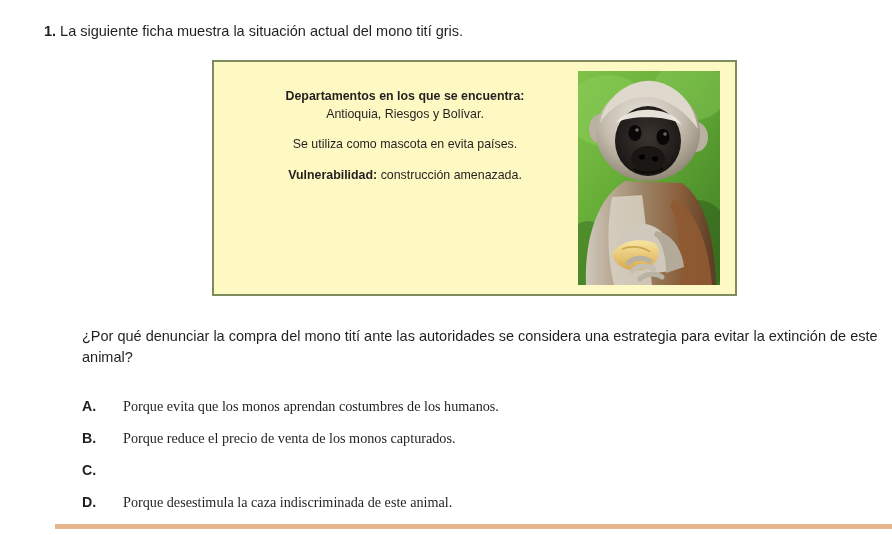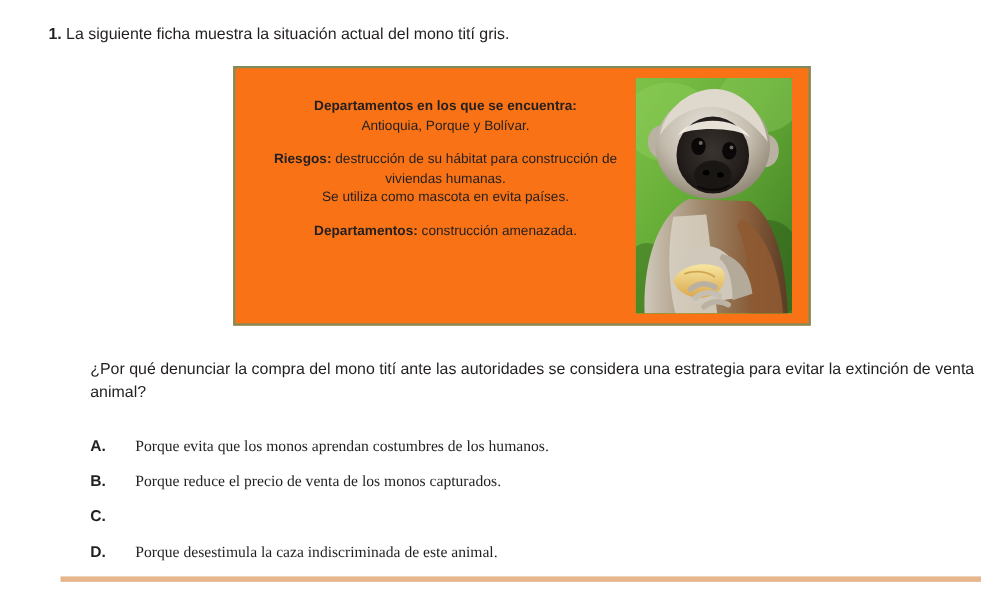--- a/index.html
+++ b/index.html
@@ -32,21 +32,21 @@
 
   
   .card {
     position: absolute;
     left: 212px;
     top: 60px;
     width: 525px;
     height: 236px;
     border: 2px solid #7d8c5c;
     box-sizing: border-box;
-    background: #f97316;
+    background: #fef9c3;
   }
   .card-inner {
     position: relative;
     width: 100%;
     height: 100%;
   }
   .card-text {
     position: absolute;
     left: 16px;
     top: 26px;
@@ -118,33 +118,29 @@
 <div class="stem">
   <span class="stem-num">1.</span><span>La siguiente ficha muestra la situación actual del mono tití gris.</span>
 </div>
 
 <div class="card" style="border-color: rgb(125, 140, 92);">
   <div class="card-inner">
 
     <div class="card-text">
       <div class="card-block">
         <div class="lbl">Departamentos en los que se encuentra:</div>
-        <div>Antioquia, Porque y Bolívar.</div>
+        <div>Antioquia, Riesgos y Bolívar.</div>
       </div>
 
       <div class="card-block">
-        <div>
-          <span class="lbl">Riesgos:</span>
-          <span>destrucción de su hábitat para construcción de viviendas humanas.</span>
-        </div>
         <div>Se utiliza como mascota en evita países.</div>
       </div>
 
       <div class="card-block">
-        <span class="lbl">Departamentos:</span>
+        <span class="lbl">Vulnerabilidad:</span>
         <span>construcción amenazada.</span>
       </div>
     </div>
 
     <div class="photo">
       <svg width="142" height="214" viewBox="0 0 142 214" xmlns="http://www.w3.org/2000/svg">
         <defs>
           <linearGradient id="bgGrad" x1="0" y1="0" x2="1" y2="1">
             <stop offset="0%" stop-color="#7fc24a"></stop>
             <stop offset="45%" stop-color="#63ab35"></stop>
@@ -212,21 +208,21 @@
 
         <path d="M50 192 C56 186 66 186 72 190" stroke="#b8b0a1" stroke-width="5" stroke-linecap="round" fill="none"></path>
         <path d="M54 200 C60 194 70 194 76 198" stroke="#c6beb0" stroke-width="5" stroke-linecap="round" fill="none"></path>
         <path d="M62 208 C68 202 78 202 84 206" stroke="#bab2a3" stroke-width="5" stroke-linecap="round" fill="none"></path>
       </svg>
     </div>
 
   </div>
 </div>
 
-<div class="prompt">¿Por qué denunciar la compra del mono tití ante las autoridades se considera una estrategia para evitar la extinción de venta animal?</div>
+<div class="prompt">¿Por qué denunciar la compra del mono tití ante las autoridades se considera una estrategia para evitar la extinción de este animal?</div>
 
 <div class="options">
   <div class="option">
     <span class="option-letter">A.</span>
     <span class="option-text">Porque evita que los monos aprendan costumbres de los humanos.</span>
   </div>
   <div class="option">
     <span class="option-letter">B.</span>
     <span class="option-text">Porque reduce el precio de venta de los monos capturados.</span>
   </div>

